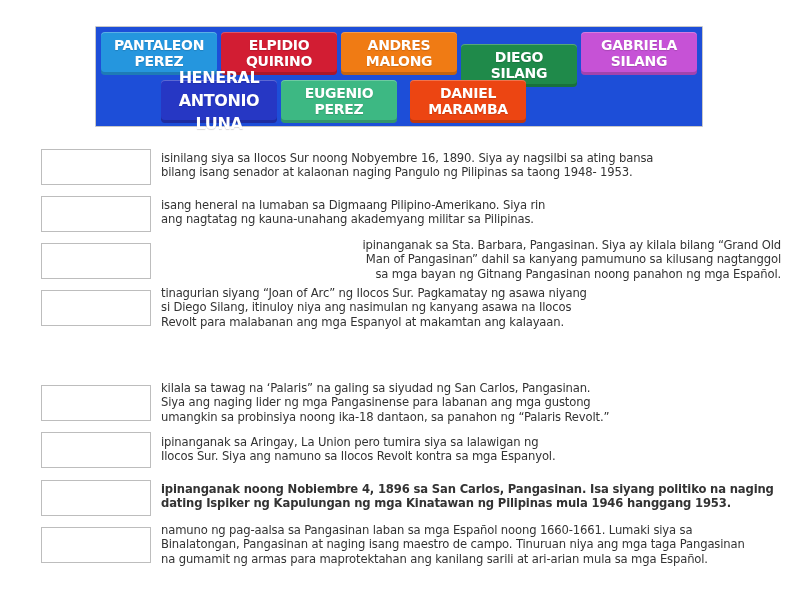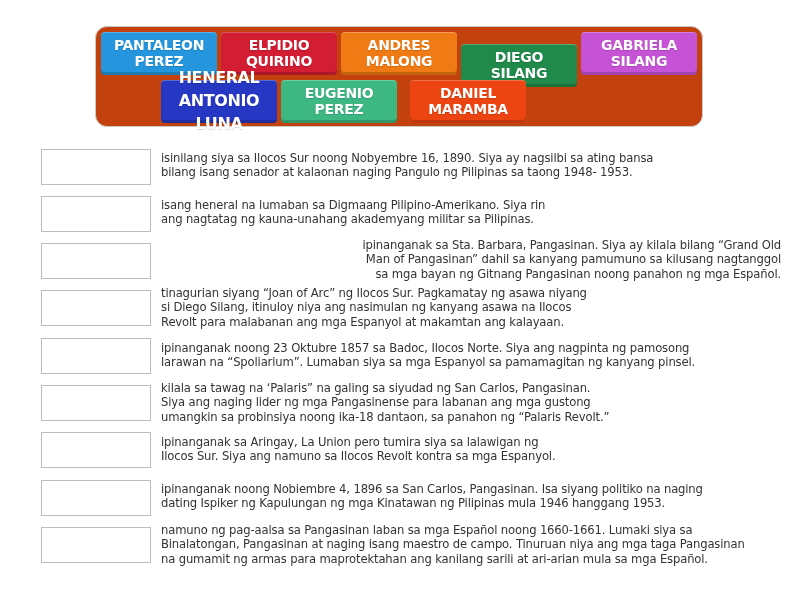--- a/index.html
+++ b/index.html
@@ -16,22 +16,22 @@
       width: 800px;
       height: 600px;
     }
     .tile-tray {
       position: absolute;
       left: 95px;
       top: 26px;
       width: 608px;
       height: 101px;
       border: 1px solid #c8c8c8;
-      border-radius: 12px;
-      background: #c2410c;
+      border-radius: 1px;
+      background: #1d4ed8;
       box-sizing: border-box;
     }
     .tile {
       position: absolute;
       width: 116px;
       height: 43px;
       border-radius: 4px;
       color: #ffffff;
       font-family: "DejaVu Sans", "Liberation Sans", sans-serif;
       font-weight: bold;
@@ -127,40 +127,35 @@
 sa mga bayan ng Gitnang Pangasinan noong panahon ng mga Español.</div>
   </div>
 
   <div class="row" style="top:290px;">
     <div class="drop-box" style="top:0;"></div>
     <div class="desc" style="top:-4px;">tinagurian siyang “Joan of Arc” ng Ilocos Sur. Pagkamatay ng asawa niyang
 si Diego Silang, itinuloy niya ang nasimulan ng kanyang asawa na Ilocos
 Revolt para malabanan ang mga Espanyol at makamtan ang kalayaan.</div>
   </div>
 
-  <div class="row" style="top:338px;">
-    <div class="drop-box" style="top:0;"></div>
-    <div class="desc" style="top:3px;">ipinanganak noong 23 Oktubre 1857 sa Badoc, Ilocos Norte. Siya ang nagpinta ng pamosong
-larawan na “Spoliarium”. Lumaban siya sa mga Espanyol sa pamamagitan ng kanyang pinsel.</div>
-  </div>
 
   <div class="row" style="top:385px;">
     <div class="drop-box" style="top:0;"></div>
     <div class="desc" style="top:-4px;">kilala sa tawag na ‘Palaris” na galing sa siyudad ng San Carlos, Pangasinan.
 Siya ang naging lider ng mga Pangasinense para labanan ang mga gustong
 umangkin sa probinsiya noong ika-18 dantaon, sa panahon ng “Palaris Revolt.”</div>
   </div>
 
   <div class="row" style="top:432px;">
     <div class="drop-box" style="top:0;"></div>
     <div class="desc" style="top:3px;">ipinanganak sa Aringay, La Union pero tumira siya sa lalawigan ng
 Ilocos Sur. Siya ang namuno sa Ilocos Revolt kontra sa mga Espanyol.</div>
   </div>
 
-  <div class="row" style="top:480px;">
+  <div class="row" style="top:480px;font-weight:bold;">
     <div class="drop-box" style="top:0;"></div>
     <div class="desc" style="top:2px;">ipinanganak noong Nobiembre 4, 1896 sa San Carlos, Pangasinan. Isa siyang politiko na naging
 dating Ispiker ng Kapulungan ng mga Kinatawan ng Pilipinas mula 1946 hanggang 1953.</div>
   </div>
 
   <div class="row" style="top:527px;">
     <div class="drop-box" style="top:0;"></div>
     <div class="desc" style="top:-4px;">namuno ng pag-aalsa sa Pangasinan laban sa mga Español noong 1660-1661. Lumaki siya sa
 Binalatongan, Pangasinan at naging isang maestro de campo. Tinuruan niya ang mga taga Pangasinan
 na gumamit ng armas para maprotektahan ang kanilang sarili at ari-arian mula sa mga Español.</div>

